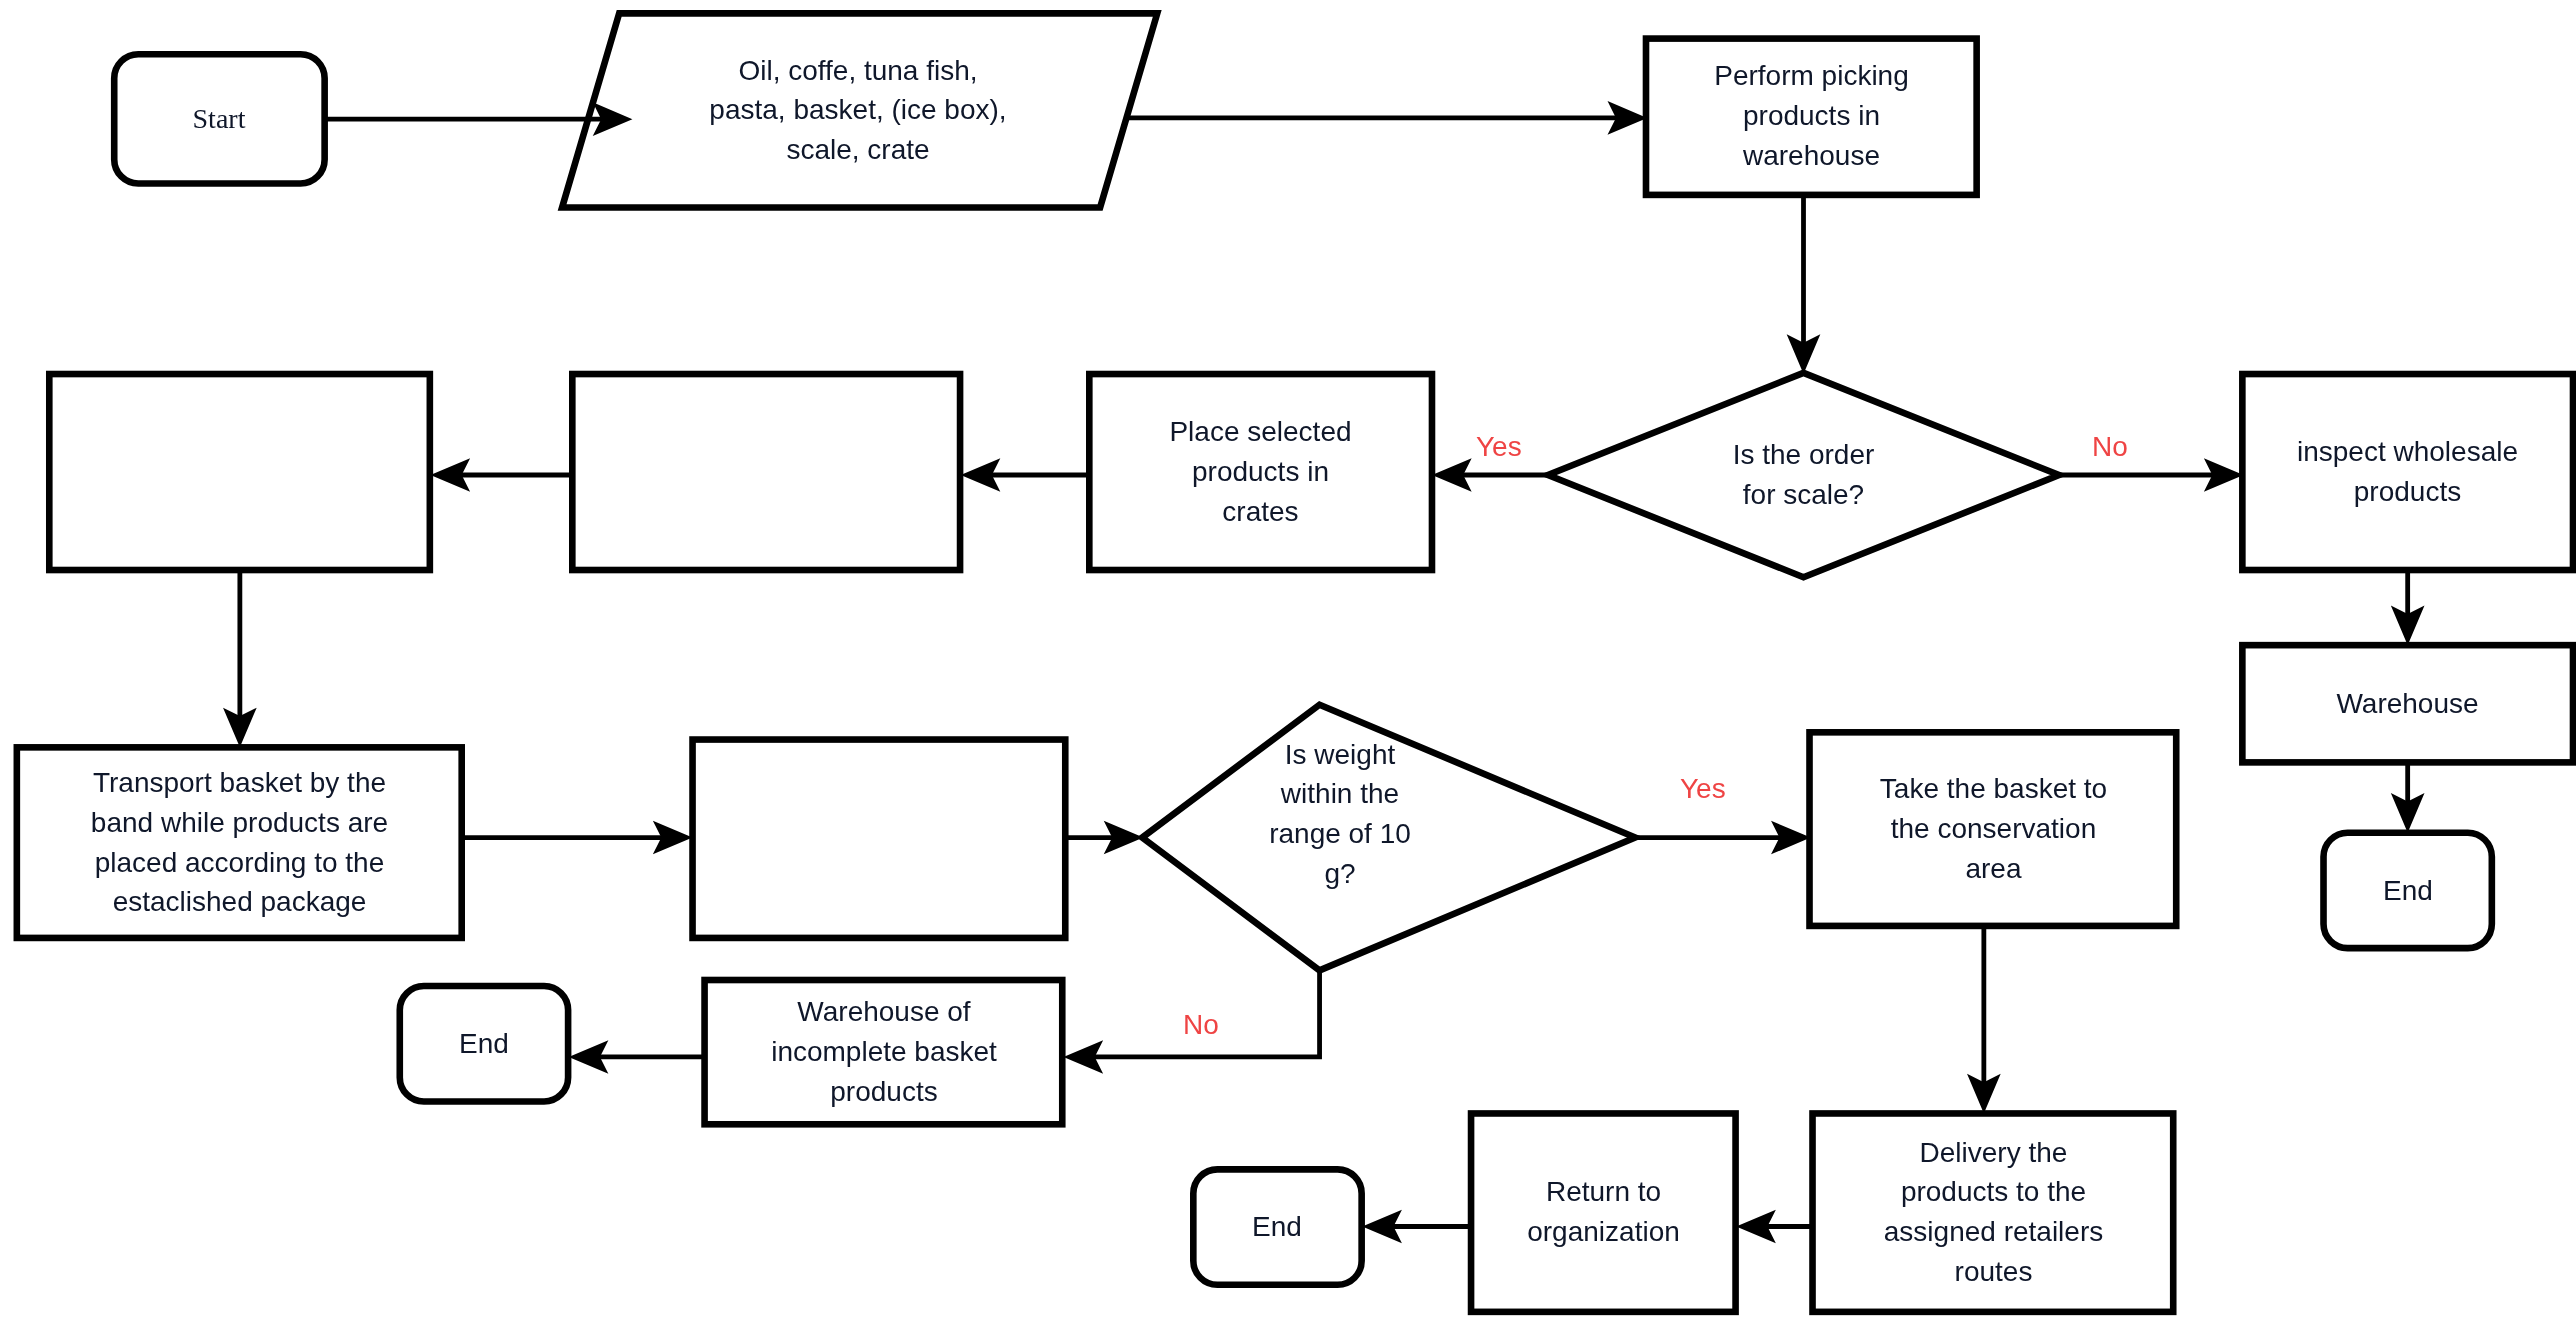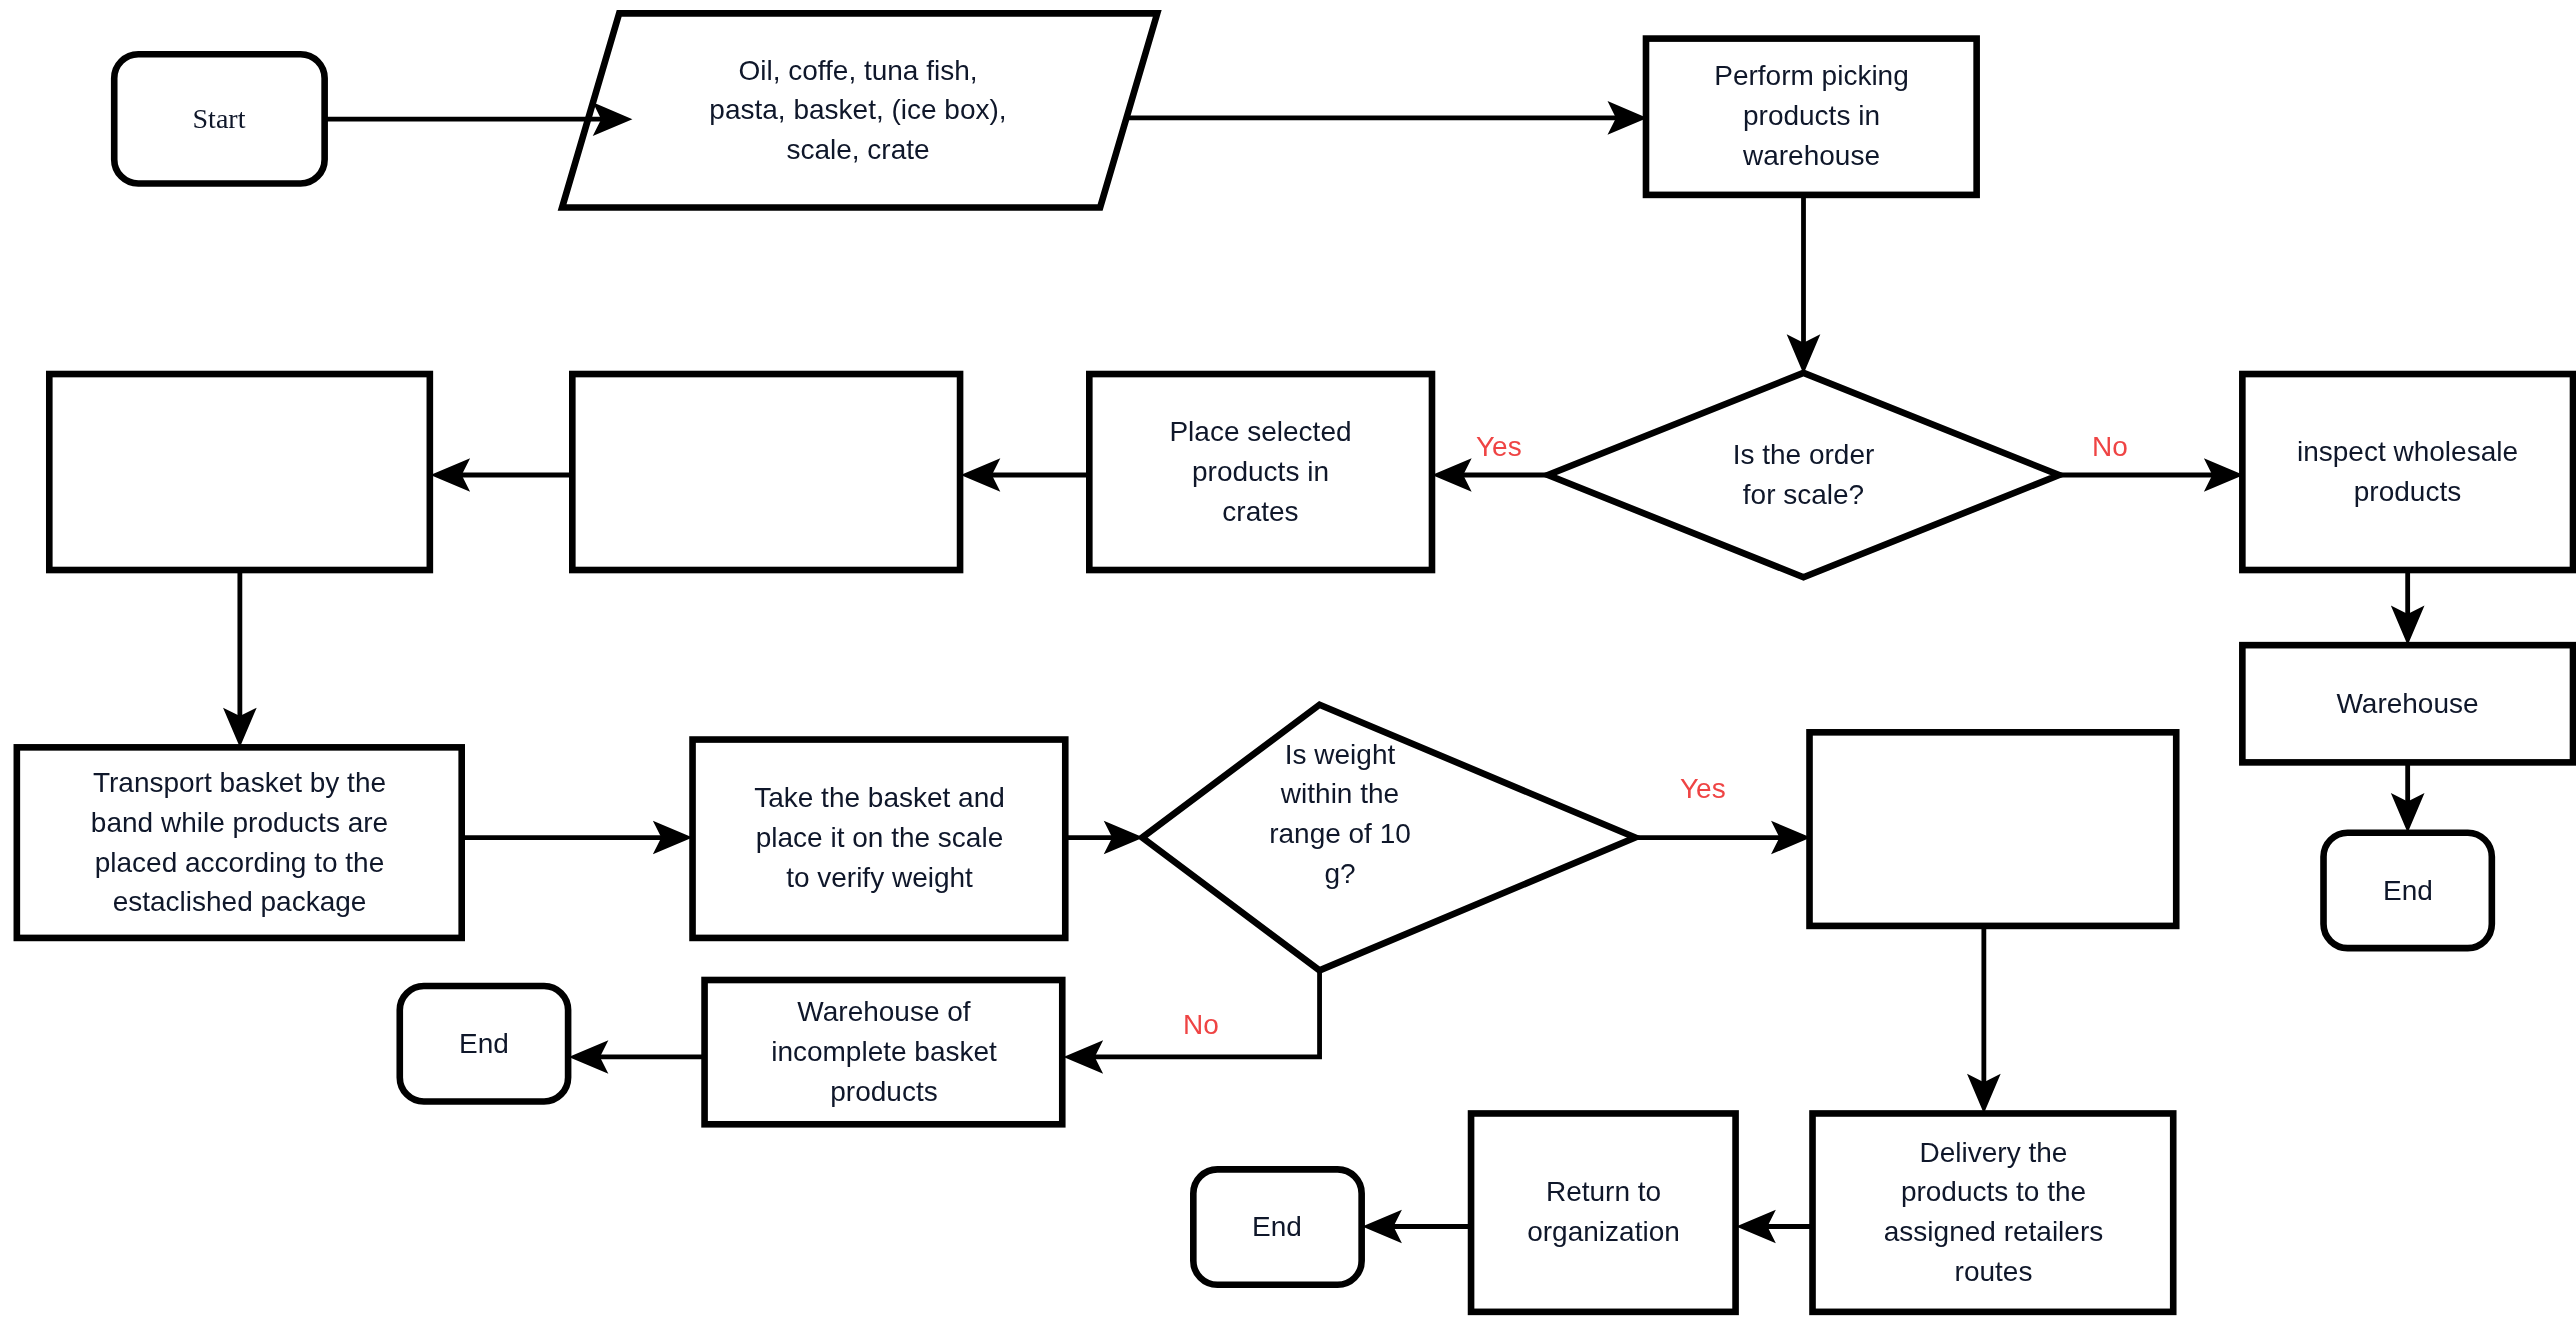--- a/index.html
+++ b/index.html
@@ -227,29 +227,29 @@
 
   <div class="node-text" style="left:2242px; top:645px; width:331px; height:117px;">Warehouse</div>
 
   <div class="node-text" style="left:2324px; top:833px; width:168px; height:115px;">End</div>
 
   <div class="node-text" style="left:17px; top:747px; width:445px; height:191px;">Transport basket by the
 band while products are
 placed according to the
 estaclished package</div>
 
-  <div class="node-text" style="left:693px; top:739px; width:373px; height:198px;">Take the basket and
-place it on the scale
-to verify weight</div>
 
   <div class="node-text" style="left:1214px; top:721px; width:252px; height:186px;">Is weight
 within the
 range of 10
 g?</div>
 
+  <div class="node-text" style="left:1810px; top:732px; width:367px; height:194px;">Take the basket to
+the conservation
+area</div>
 
   <div class="node-text" style="left:705px; top:980px; width:358px; height:144px;">Warehouse of
 incomplete basket
 products</div>
 
   <div class="node-text" style="left:400px; top:986px; width:168px; height:115px;">End</div>
 
   <div class="node-text" style="left:1813px; top:1113px; width:361px; height:198px;">Delivery the
 products to the
 assigned retailers

